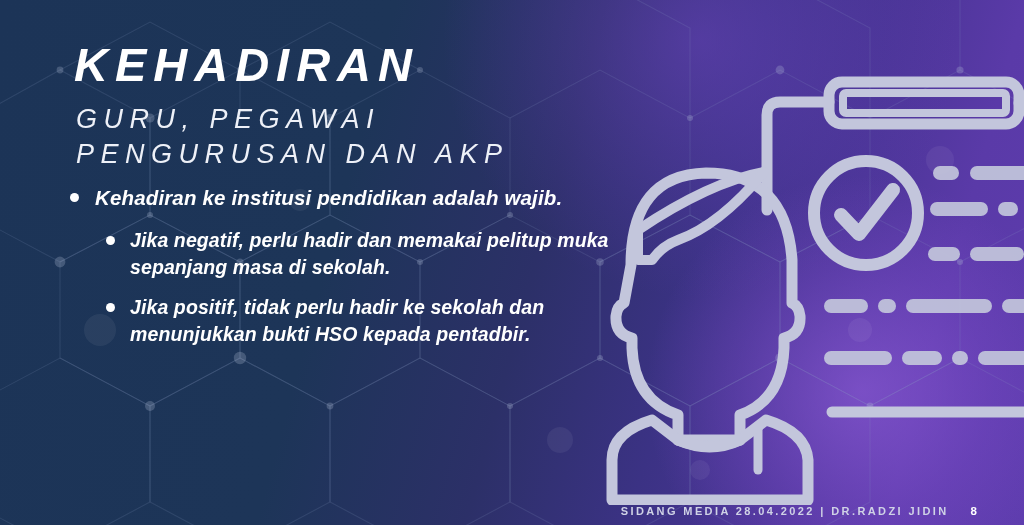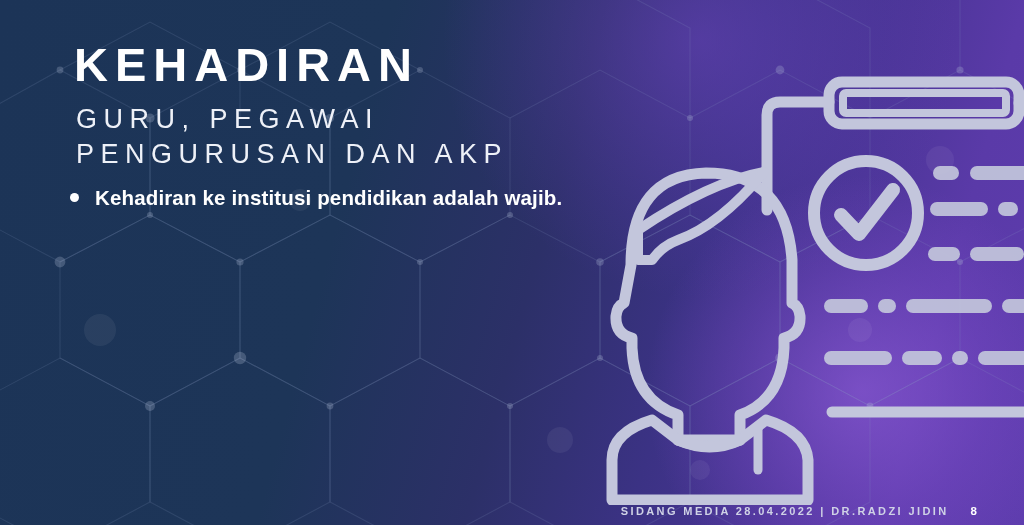--- a/index.html
+++ b/index.html
@@ -13,21 +13,21 @@
     background:
       radial-gradient(circle 300px at 862px 392px, rgba(150,96,224,0.58) 0%, rgba(132,80,210,0.30) 42%, rgba(90,60,170,0.0) 72%),
       radial-gradient(circle 330px at 700px 40px, rgba(118,72,205,0.46) 0%, rgba(95,62,180,0.18) 55%, rgba(60,50,130,0) 78%),
       linear-gradient(105deg,#1c3457 0%, #1d3558 34%, #2c3068 52%, #3b3284 66%, #4b3597 78%, #5a3aa8 88%, #5d3cad 100%);
   }
 
   
   .hexnet{ position:absolute; inset:0; width:100%; height:100%; pointer-events:none; }
 
   
-  .textcol{ position:absolute; left:0; top:0; width:620px; height:468px; }
+  .textcol{ position:absolute; left:0; top:0; width:620px; height:468px;font-style:italic; }
 
   .title{
     position:absolute; left:74px; top:41px;
     font-size:47px; font-weight:bold; letter-spacing:7px;
     color:#ffffff; line-height:1;
   }
   .subtitle{
     position:absolute; left:76px; top:102px;
     font-size:27px; font-weight:300; letter-spacing:6.5px;
     color:#eef1f8; line-height:1.30; white-space:pre-line;
@@ -224,20 +224,30 @@
     <div class="subtitle">GURU, PEGAWAI
 PENGURUSAN DAN AKP</div>
 
     <div class="bullets">
       <div class="bullet">
         <span class="dot"></span>
         <span class="btxt">Kehadiran ke institusi pendidikan adalah wajib.</span>
       </div>
 
 
+      <div class="sublist">
+        <div class="subbullet">
+          <span class="dot"></span>
+          <span class="btxt">Jika negatif, perlu hadir dan memakai pelitup muka sepanjang masa di sekolah.</span>
+        </div>
+        <div class="subbullet">
+          <span class="dot"></span>
+          <span class="btxt">Jika positif, tidak perlu hadir ke sekolah dan menunjukkan bukti HSO kepada pentadbir.</span>
+        </div>
+      </div>
     </div>
   </div>
 
   <div class="footer">
     <span class="footer-text">SIDANG MEDIA 28.04.2022 | DR.RADZI JIDIN</span>
     <span class="footer-page">8</span>
   </div>
 
 </div>
 

